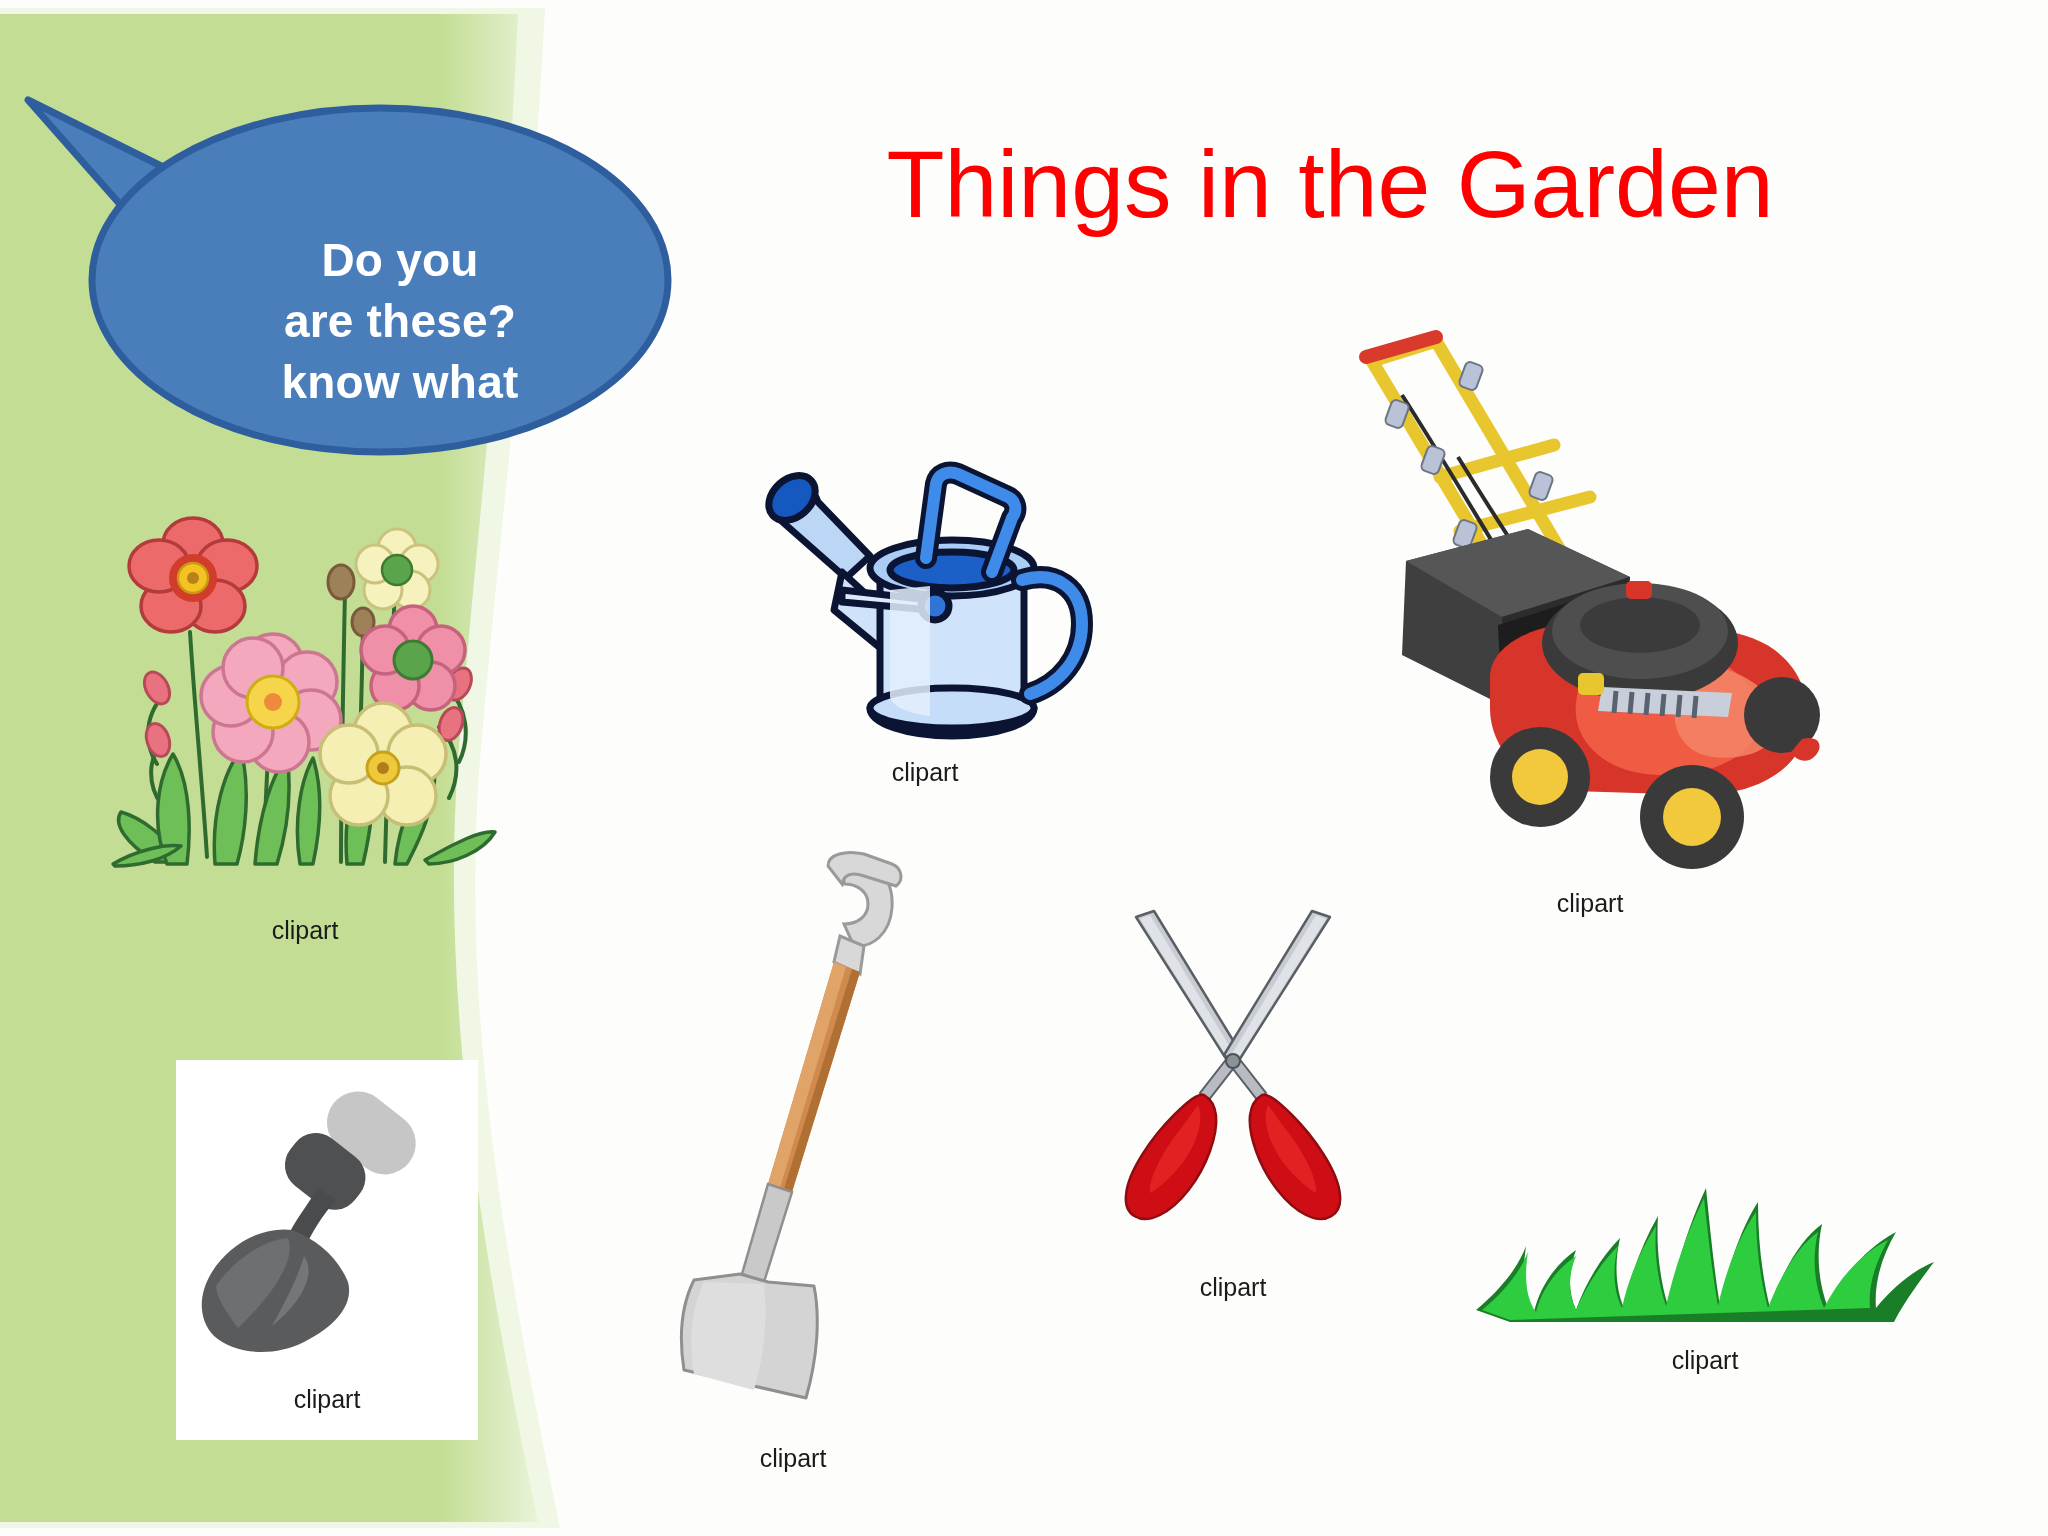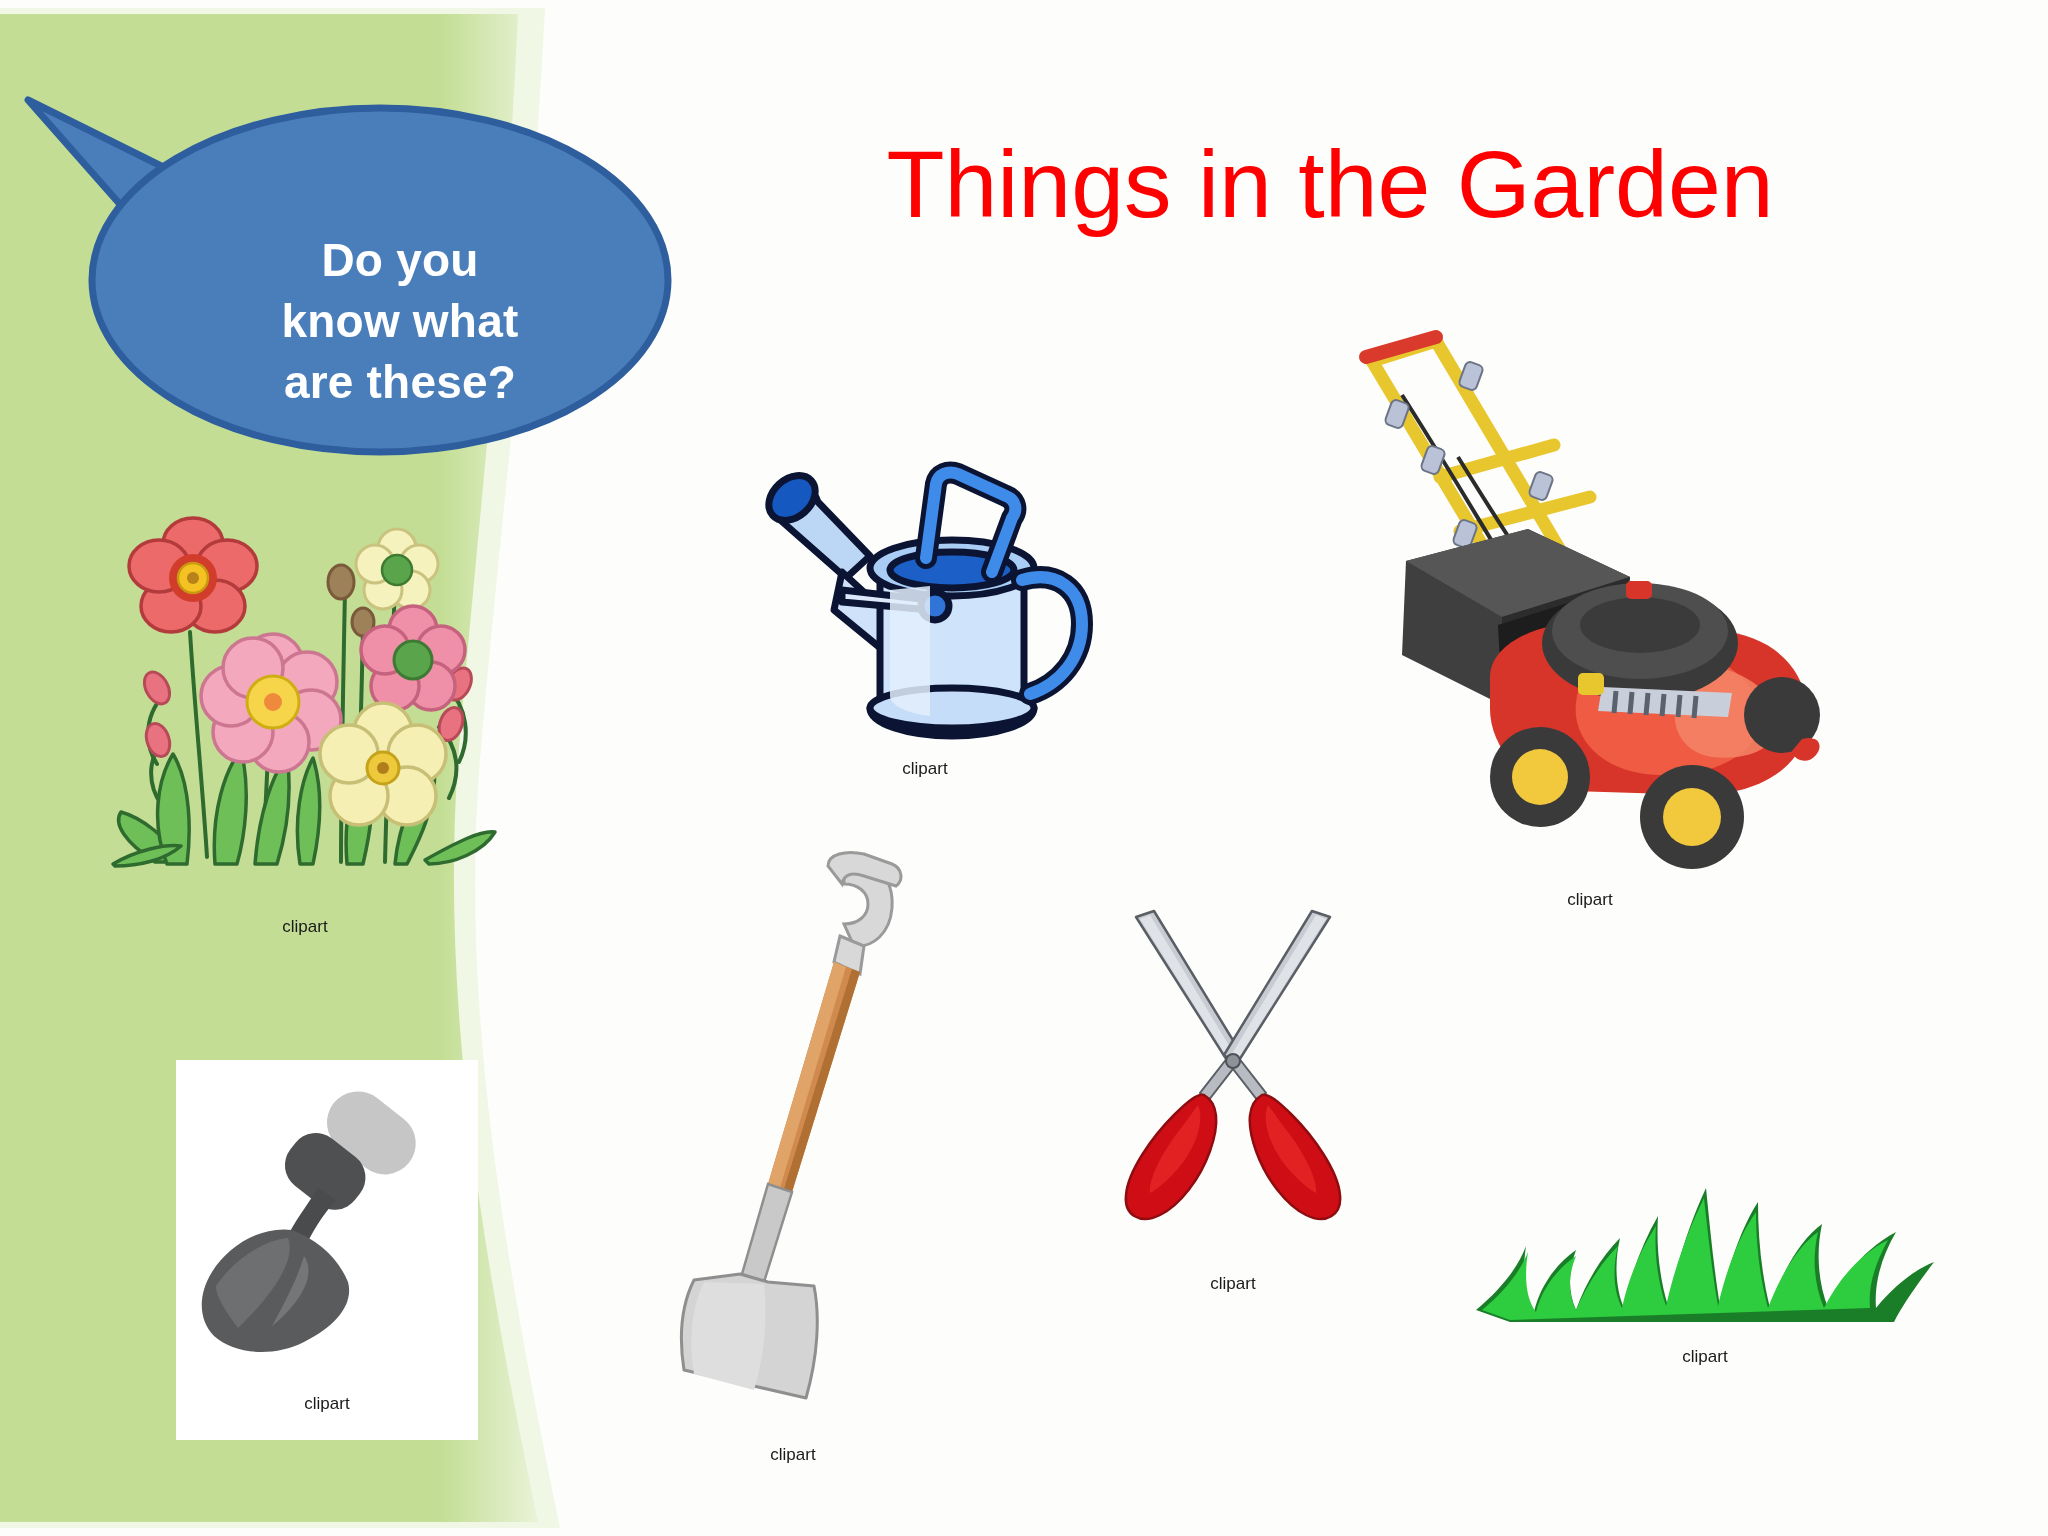--- a/index.html
+++ b/index.html
@@ -48,21 +48,21 @@
     color:#FF0000;
     font-weight:normal;
     font-size:95px;
     line-height:1.05;
     white-space:nowrap;
   }
   
   .item{position:absolute;}
   .caption{
     text-align:center;
-    font-size:17px;
+    font-size:25px;
     color:#1a1a1a;
     font-family:"Liberation Sans", sans-serif;
     line-height:1;
   }
   .art{display:block;margin:0 auto;}
 
   
   #flowers      {left:95px;  top:512px;  width:420px;}
   #flowers .caption{margin-top:6px;}
 
@@ -110,22 +110,22 @@
     <svg width="660" height="420" viewBox="0 0 660 420">
       <g>
 
         <path d="M230,150 L8,40 L180,235 Z" fill="#4A7EBB" stroke="#2E5E9E" stroke-width="7" stroke-linejoin="round"></path>
 
         <ellipse cx="360" cy="220" rx="288" ry="172" fill="#4A7EBB" stroke="#2E5E9E" stroke-width="7"></ellipse>
       </g>
     </svg>
     <div class="bubble-text">
       <div>Do you</div>
+      <div>are these?</div>
       <div>know what</div>
-      <div>are these?</div>
     </div>
   </div>
 
   <div class="title">Things in the Garden</div>
 
   <div class="item" id="flowers">
     <svg class="art" width="420" height="400" viewBox="0 0 420 400">
       <g stroke="#2f6b2f" stroke-width="4" fill="none" stroke-linecap="round">
         <path d="M95,120 C100,200 108,280 112,345"></path>
         <path d="M175,200 C172,260 170,310 168,348"></path>

